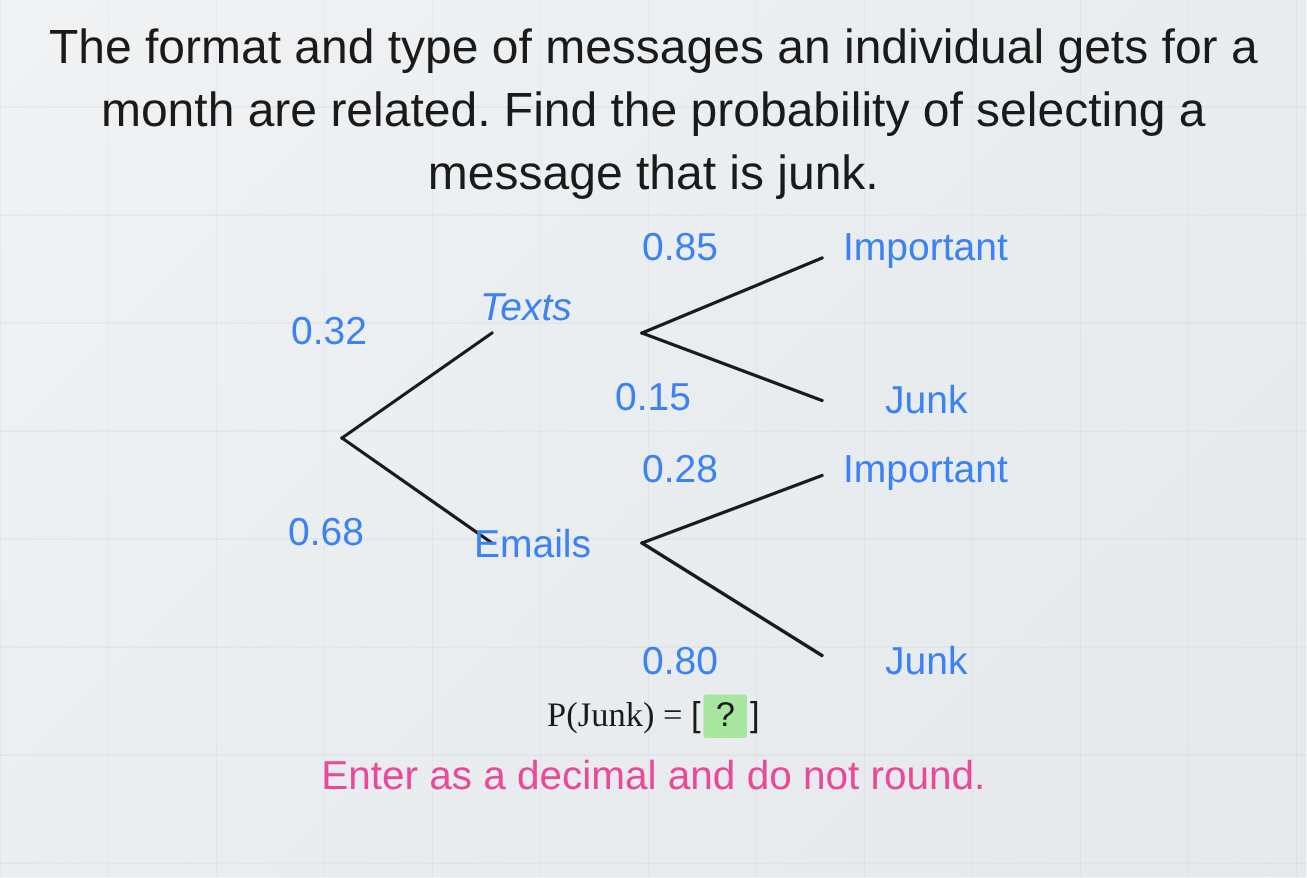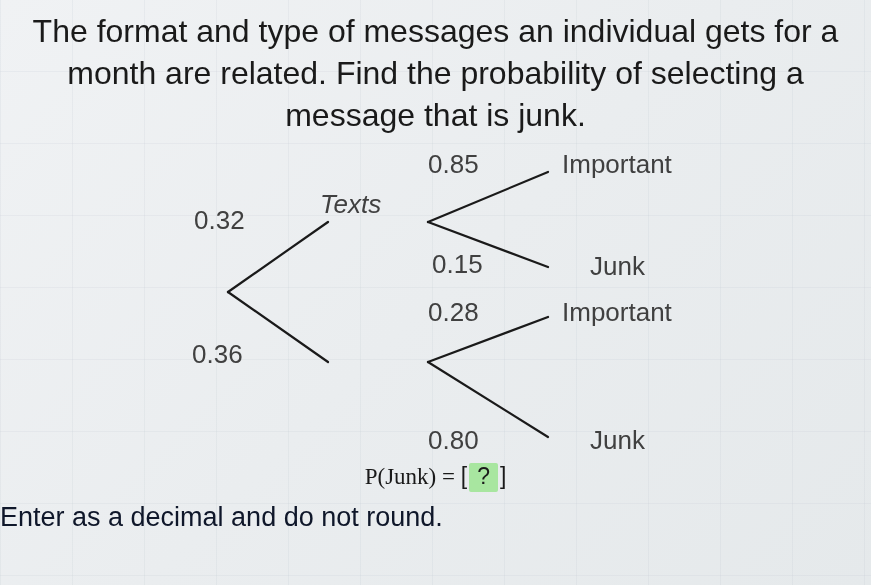--- a/index.html
+++ b/index.html
@@ -23,21 +23,21 @@
   }
   .tree {
     position: relative;
     width: 871px;
     height: 330px;
   }
   .tree svg { position: absolute; left: 0; top: 0; }
   .lbl {
     position: absolute;
     font-size: 26px;
-    color: #404040;
+    color: #3b82f6;
     white-space: nowrap;
   }
   .formula {
     text-align: center;
     font-size: 23px;
     font-family: Georgia, 'Times New Roman', serif;
     margin-top: -4px;
   }
   .box {
     display: inline-block;
@@ -46,23 +46,23 @@
     border-radius: 2px;
     margin: 0 2px;
     font-family: Verdana, Geneva, sans-serif;
     font-weight: 400;
   }
   .bracket {
     font-family: Verdana, Geneva, sans-serif;
     font-weight: 400;
   }
   .hint {
-    text-align: left;
+    text-align: center;
     font-size: 27px;
-    color: #0f172a;
+    color: #ec4899;
     margin-top: 10px;
     font-weight: 400;
   }
 </style>
 </head>
 <body>
 
 <div class="question">The format and type of messages an individual gets for a month are related. Find the probability of selecting a message that is junk.</div>
 
 <div class="tree">
@@ -74,26 +74,27 @@
 
       <line x1="428" y1="85" x2="548" y2="35"></line>
       <line x1="428" y1="85" x2="548" y2="130"></line>
 
       <line x1="428" y1="225" x2="548" y2="180"></line>
       <line x1="428" y1="225" x2="548" y2="300"></line>
     </g>
   </svg>
 
   <div class="lbl" style="left:194px; top:68px;">0.32</div>
-  <div class="lbl" style="left:192px; top:202px;">0.36</div>
+  <div class="lbl" style="left:192px; top:202px;">0.68</div>
 
   <div class="lbl" style="left:320px; top:52px;font-style:italic;">Texts</div>
+  <div class="lbl" style="left:316px; top:210px;">Emails</div>
 
   <div class="lbl" style="left:428px; top:12px;">0.85</div>
-  <div class="lbl" style="left:432px; top:112px;">0.15</div>
+  <div class="lbl" style="left:410px; top:112px;">0.15</div>
 
   <div class="lbl" style="left:428px; top:160px;">0.28</div>
   <div class="lbl" style="left:428px; top:288px;">0.80</div>
 
   <div class="lbl" style="left:562px; top:12px;">Important</div>
   <div class="lbl" style="left:590px; top:114px;">Junk</div>
   <div class="lbl" style="left:562px; top:160px;">Important</div>
   <div class="lbl" style="left:590px; top:288px;">Junk</div>
 </div>
 

